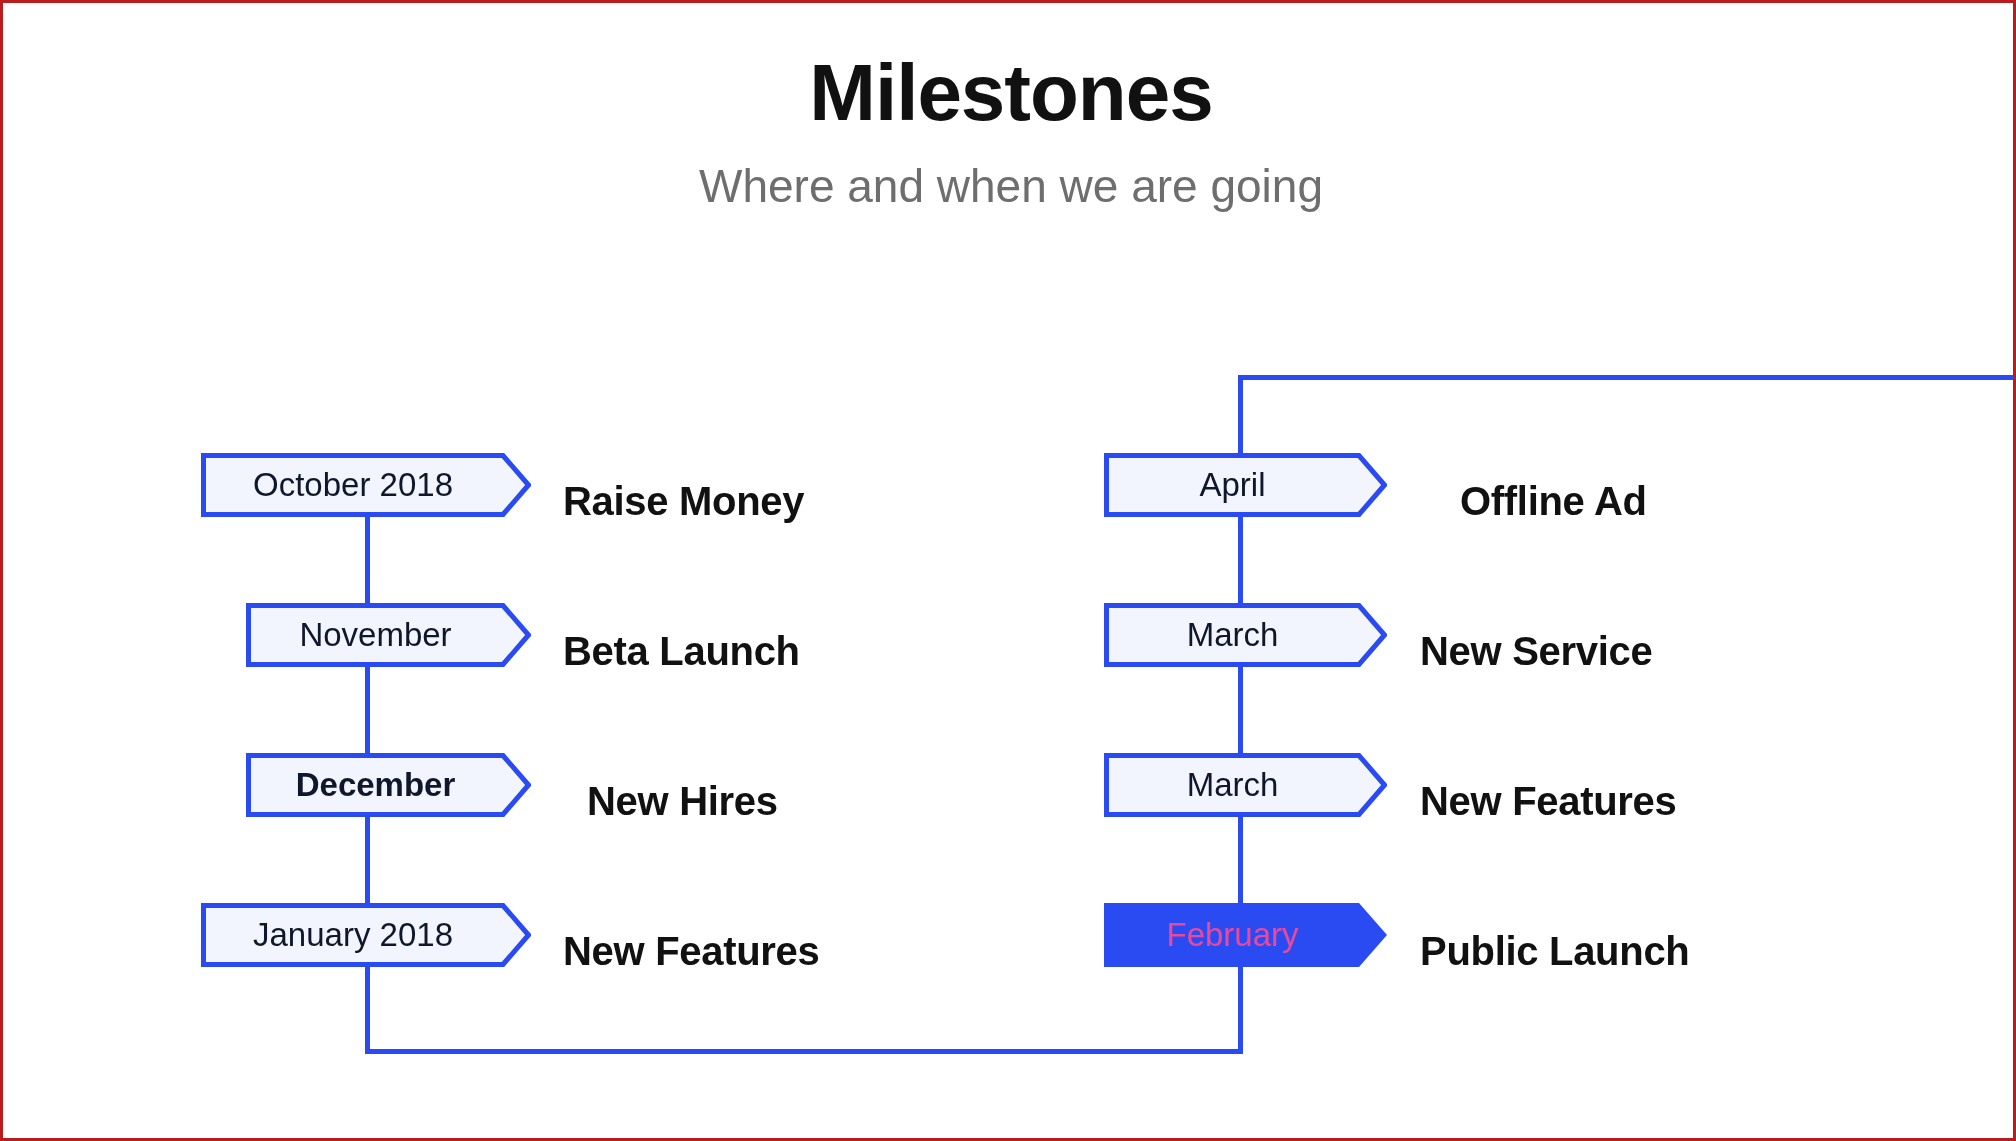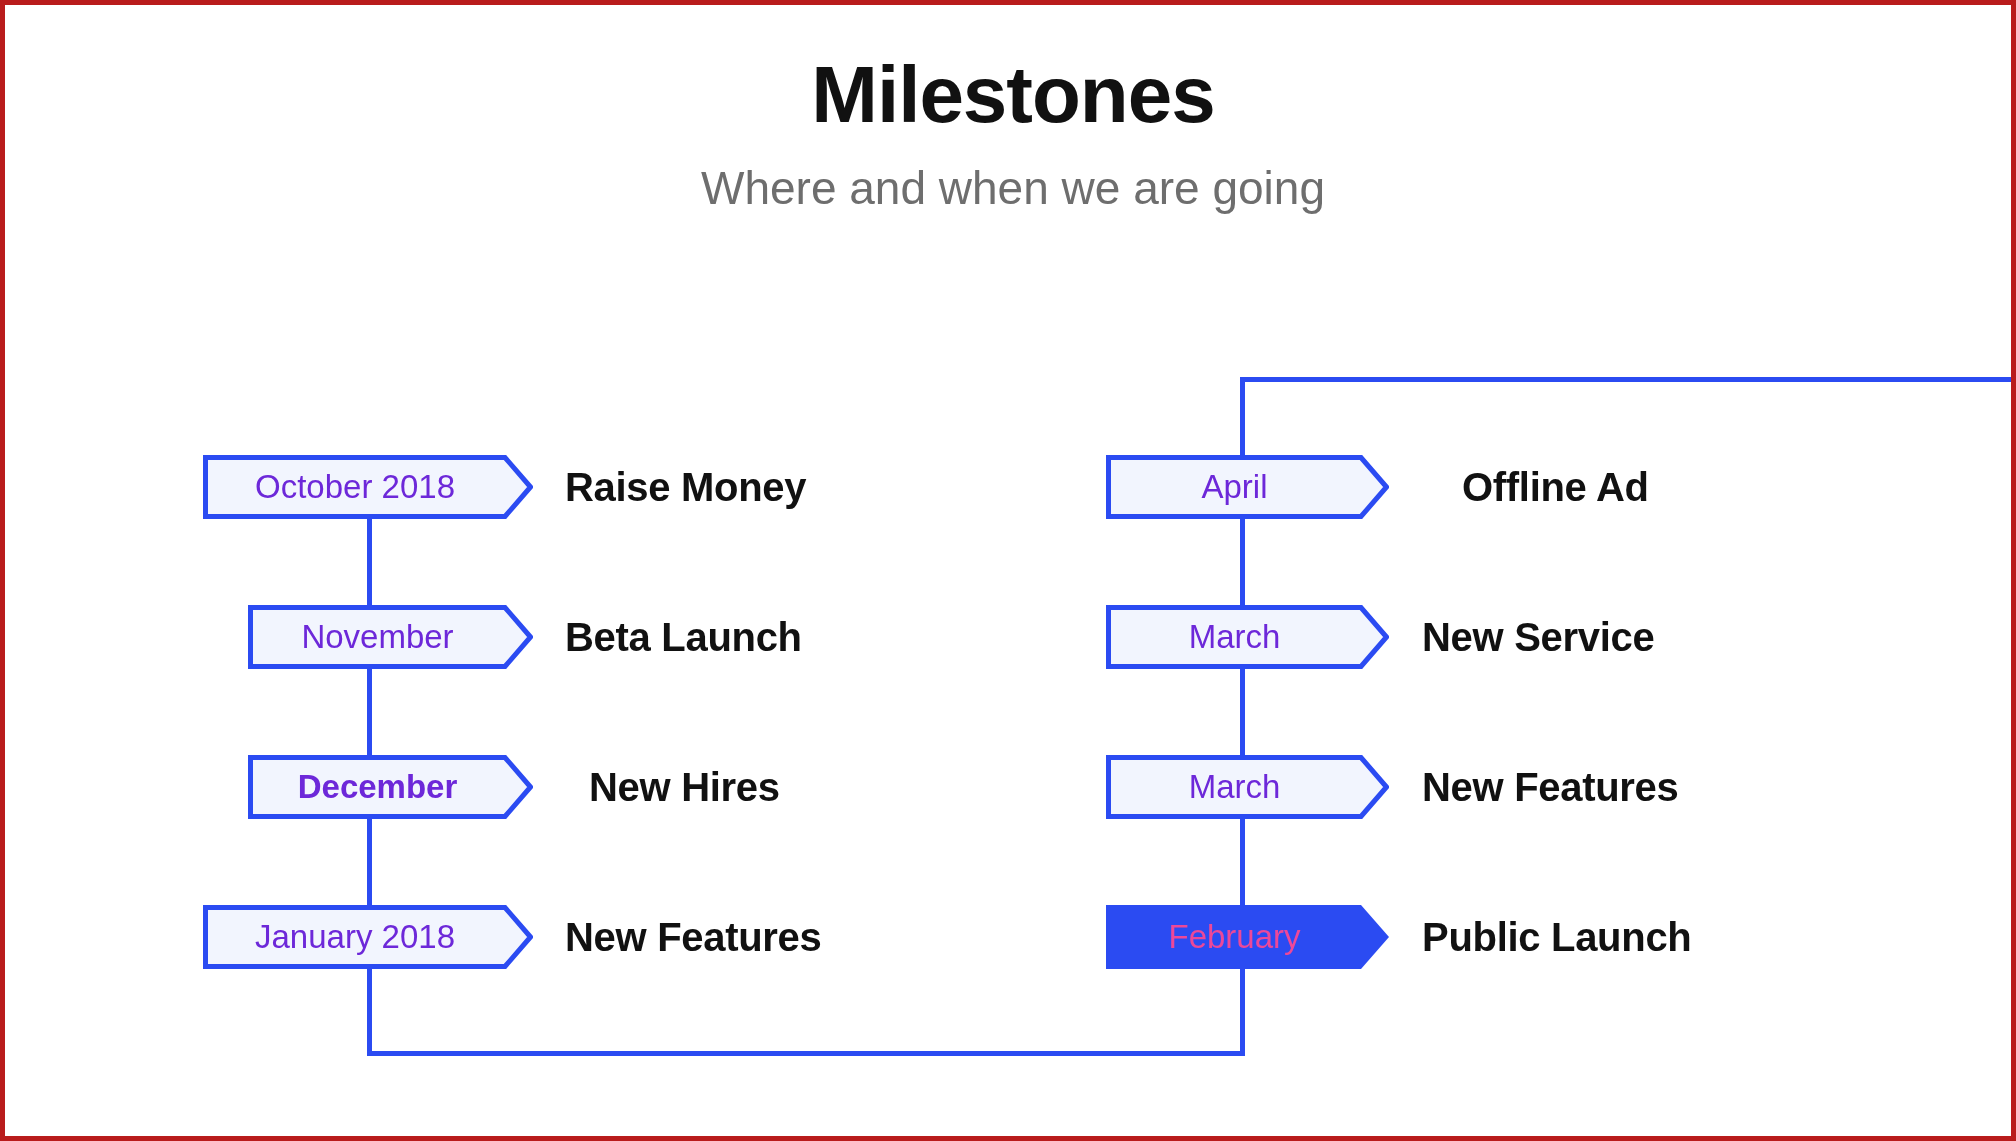--- a/index.html
+++ b/index.html
@@ -9,21 +9,21 @@
   }
   body {
     font-family: "Liberation Sans", sans-serif;
   }
   #canvas {
     position: relative;
     width: 2016px;
     height: 1141px;
     background: #ffffff;
     box-sizing: border-box;
-    border: 5px solid #b91c1c;
+    border: 3px solid #b91c1c;
     overflow: hidden;
   }
 
   
   #header {
     position: absolute;
     left: 0;
     top: 0;
     width: 2016px;
     text-align: center;
@@ -63,21 +63,21 @@
   }
   .chev {
     position: absolute;
     left: 0;
     top: 0;
     height: 64px;
     display: flex;
     align-items: center;
     justify-content: center;
     box-sizing: border-box;
-    color: #6d28d9;
+    color: #0f172a;
     font-size: 33px;
     font-weight: normal;
     white-space: nowrap;
     padding-right: 26px;
   }
   .chev .chev-bg {
     position: absolute;
     left: 0;
     top: 0;
     width: 100%;
@@ -85,21 +85,21 @@
     z-index: 0;
   }
   .chev .chev-label {
     position: relative;
     z-index: 1;
   }
   .chev.active { color: #ec4899; }
 
   .evt {
     position: absolute;
-    top: 0;
+    top: 16px;
     height: 64px;
     display: flex;
     align-items: center;
     font-size: 40px;
     font-weight: bold;
     color: #111111;
     white-space: nowrap;
     letter-spacing: -0.3px;
   }
 </style>

